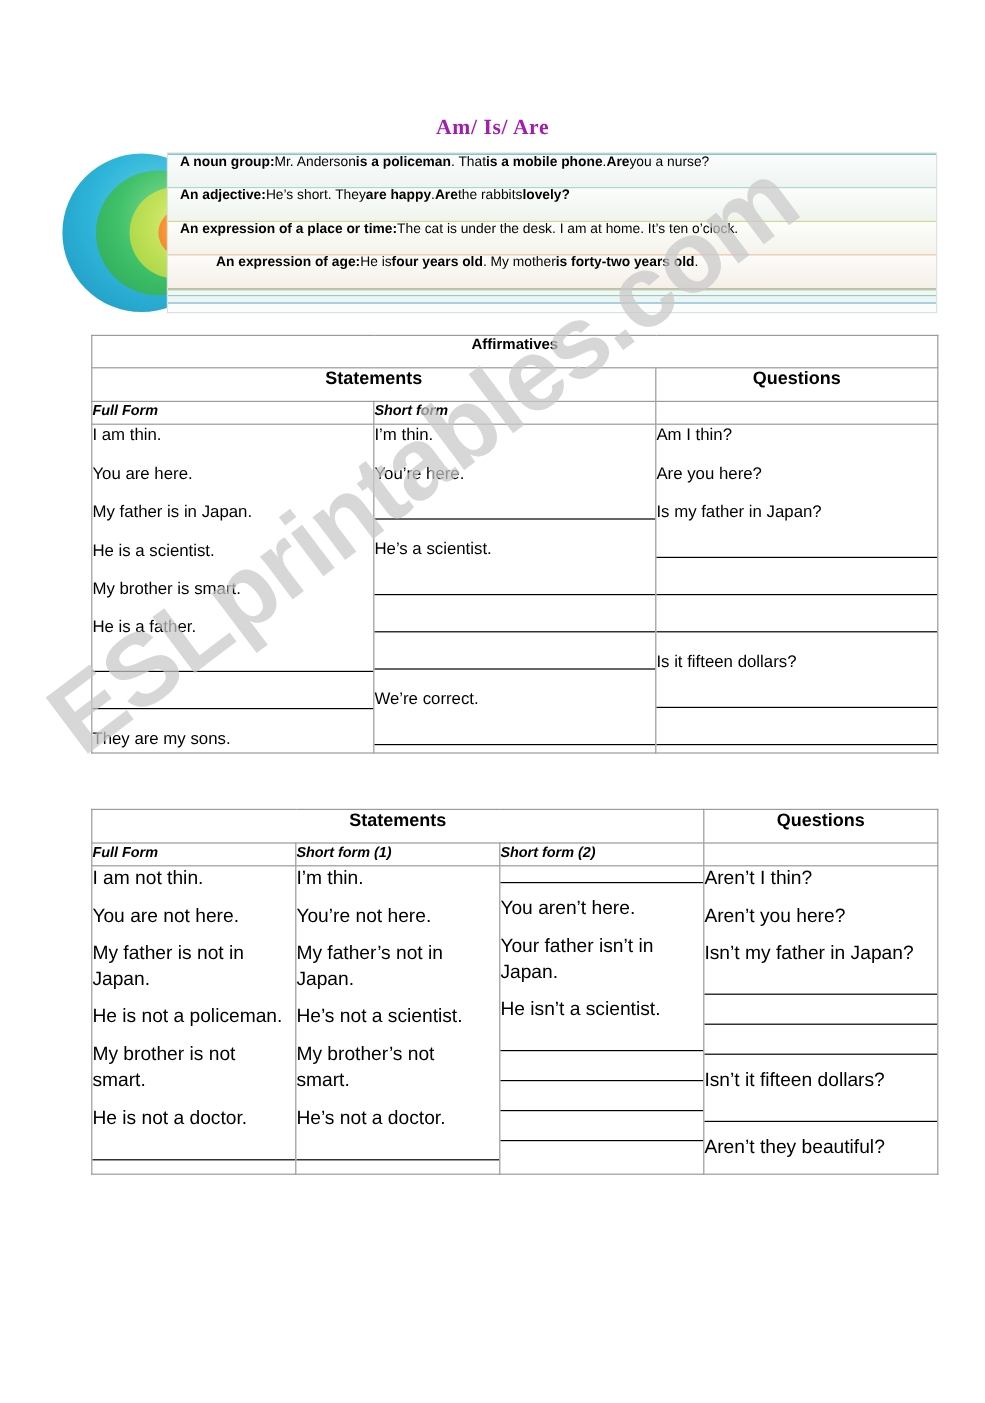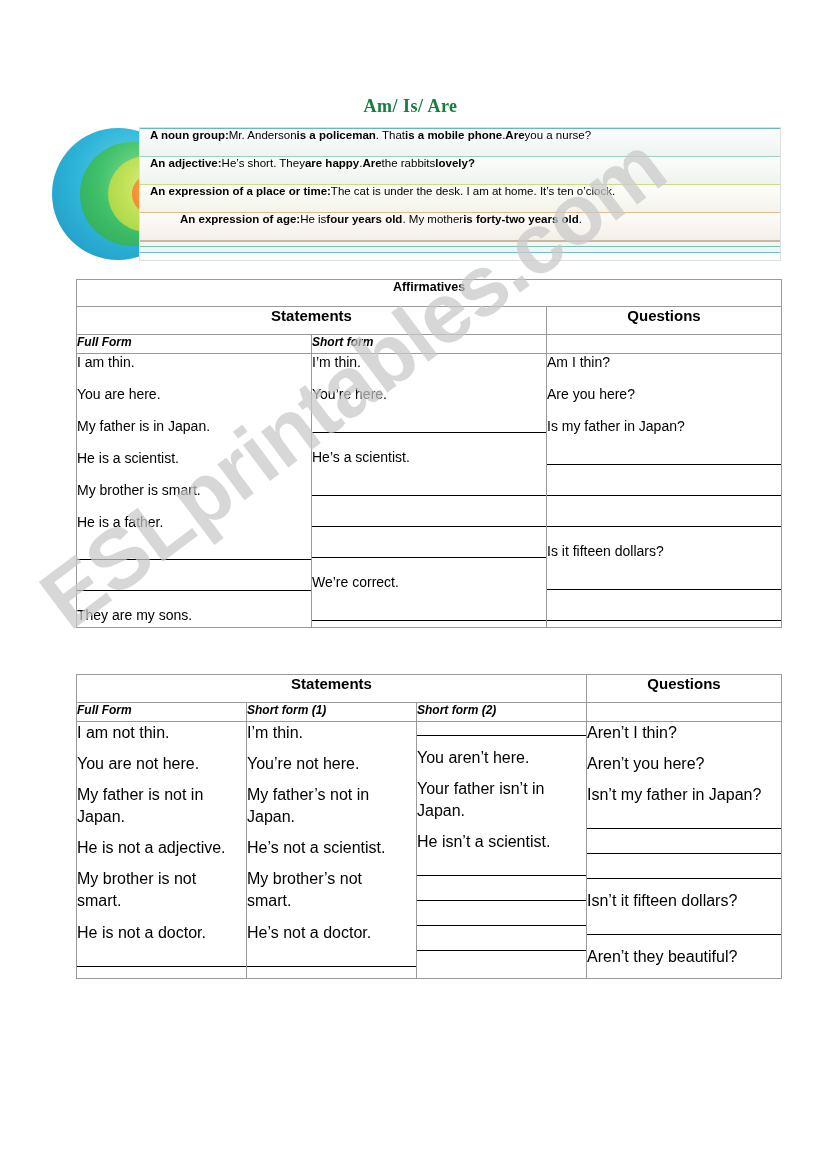--- a/index.html
+++ b/index.html
@@ -45,21 +45,21 @@
   
   #page-title {
     position: absolute;
     left: 0;
     top: 96px;
     width: 821px;
     text-align: center;
     font-family: "Liberation Serif", serif;
     font-size: 18px;
     font-weight: 700;
-    color: #15803d;
+    color: #a21caf;
     letter-spacing: 0.5px;
     z-index: 2;
   }
 
   
   #info-graphic {
     position: absolute;
     left: 52px;
     top: 128px;
     width: 728px;
@@ -335,21 +335,21 @@
       <td class="col-label">Short form (1)</td>
       <td class="col-label">Short form (2)</td>
       <td class="col-label"></td>
     </tr>
     <tr>
       <td class="cell-body">
           <div class="line-item">I am not thin.</div>
           <div class="line-item">You are not here.</div>
           <div class="line-item">My father is not in
 Japan.</div>
-          <div class="line-item">He is not a adjective.</div>
+          <div class="line-item">He is not a policeman.</div>
           <div class="line-item">My brother is not
 smart.</div>
           <div class="line-item">He is not a doctor.</div>
           <div class="line-item blank"></div>
         </td>
       <td class="cell-body">
           <div class="line-item">I’m thin.</div>
           <div class="line-item">You’re not here.</div>
           <div class="line-item">My father’s not in
 Japan.</div>

